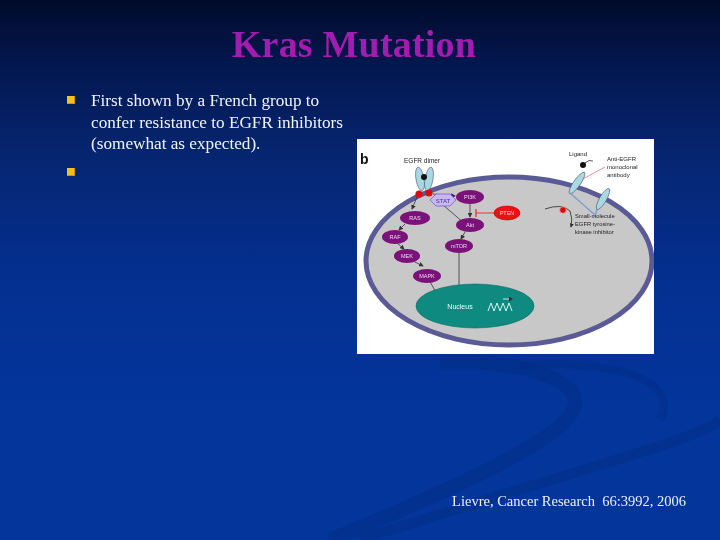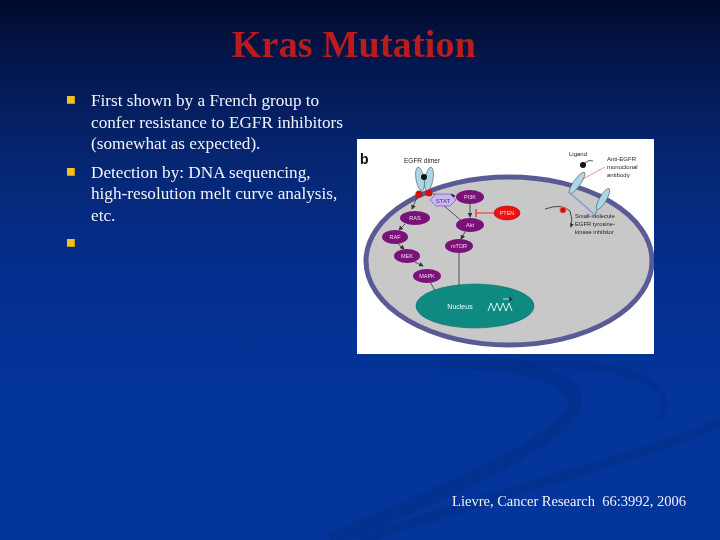--- a/index.html
+++ b/index.html
@@ -4,21 +4,21 @@
   <style>
     html, body { margin: 0; padding: 0; }
     body {
       width: 720px; height: 540px; overflow: hidden; position: relative;
       background: linear-gradient(180deg, #010a2a 0%, #03174f 12%, #06256f 28%, #042f8f 50%, #03359b 75%, #03359b 100%);
       font-family: "Liberation Serif", serif;
     }
     .swoosh { position: absolute; left: 0; top: 0; width: 720px; height: 540px; pointer-events: none; }
     .title {
       position: absolute; left: 0; top: 22px; width: 708px; text-align: center;
-      color: #b91c1c; font-weight: bold; font-size: 38px; letter-spacing: 0.2px;
+      color: #a21caf; font-weight: bold; font-size: 38px; letter-spacing: 0.2px;
       font-family: "Liberation Serif", serif;
     }
     .bullets { position: absolute; left: 60px; top: 90px; width: 290px; margin: 0; padding: 0; list-style: none; }
     .bullet { position: relative; padding-left: 31px; color: #f2f4fb; font-size: 17.2px; line-height: 21.5px; margin-bottom: 7px; }
     .bullet .marker {
       position: absolute; left: 7px; top: 6px; width: 8px; height: 8px; background: #f2c21c;
       box-shadow: inset -1px -1px 0 #c99612;
     }
     .figure { position: absolute; left: 357px; top: 139px; width: 297px; height: 215px; background: #ffffff; }
     .figure svg { display: block; }
@@ -39,21 +39,20 @@
 
 <h1 class="title" style="margin:0;">Kras Mutation</h1>
 
 <ul class="bullets">
   <li class="bullet">
     <span class="marker"></span>
     <span>First shown by a French group to confer resistance to EGFR inhibitors (somewhat as expected).</span>
   </li>
   <li class="bullet">
     <span class="marker"></span>
-    <span>Detection by: DNA sequencing, high-resolution melt curve analysis, etc.</span>
   </li>
   <li class="bullet">
     <span class="marker"></span>
   </li>
 </ul>
 
 <div class="figure">
   <svg width="297" height="215" viewBox="0 0 297 215" class="diag-text">
     <defs>
       <marker id="arr" markerWidth="6" markerHeight="6" refX="5" refY="3" orient="auto">

